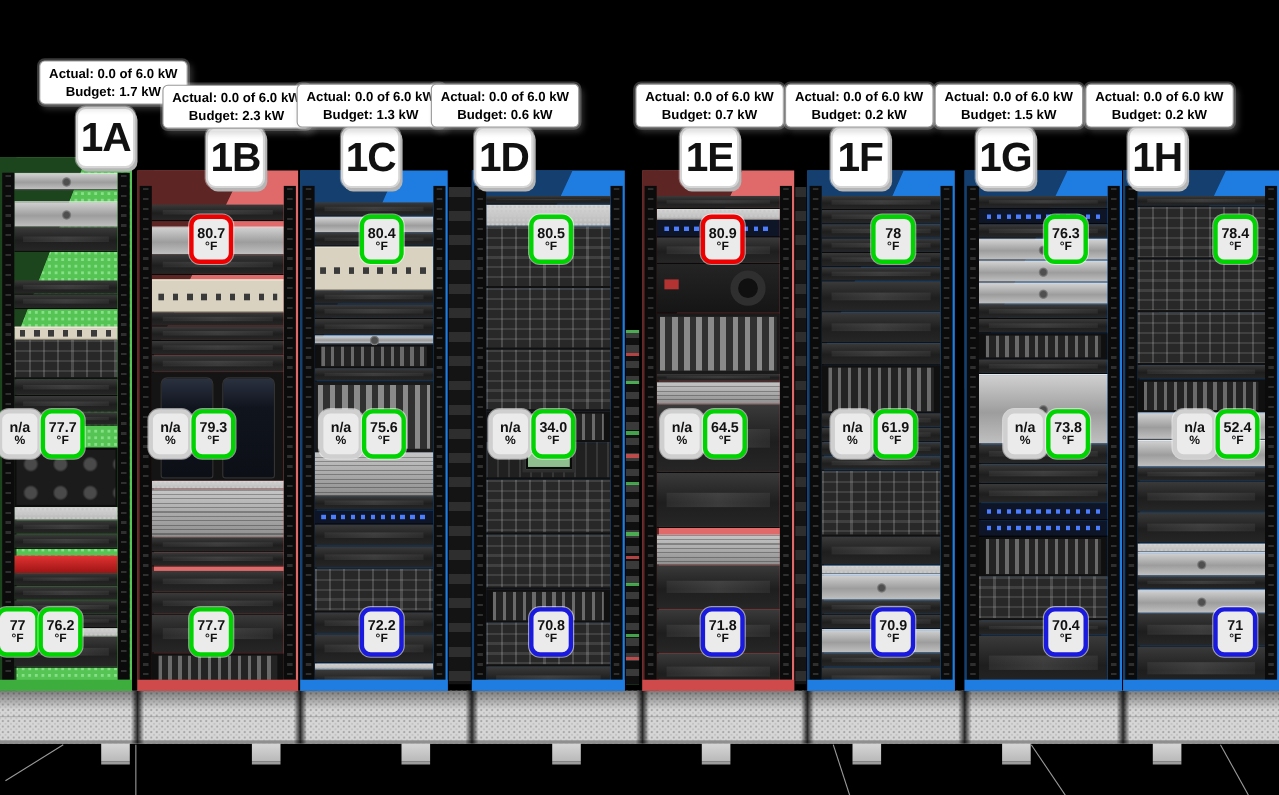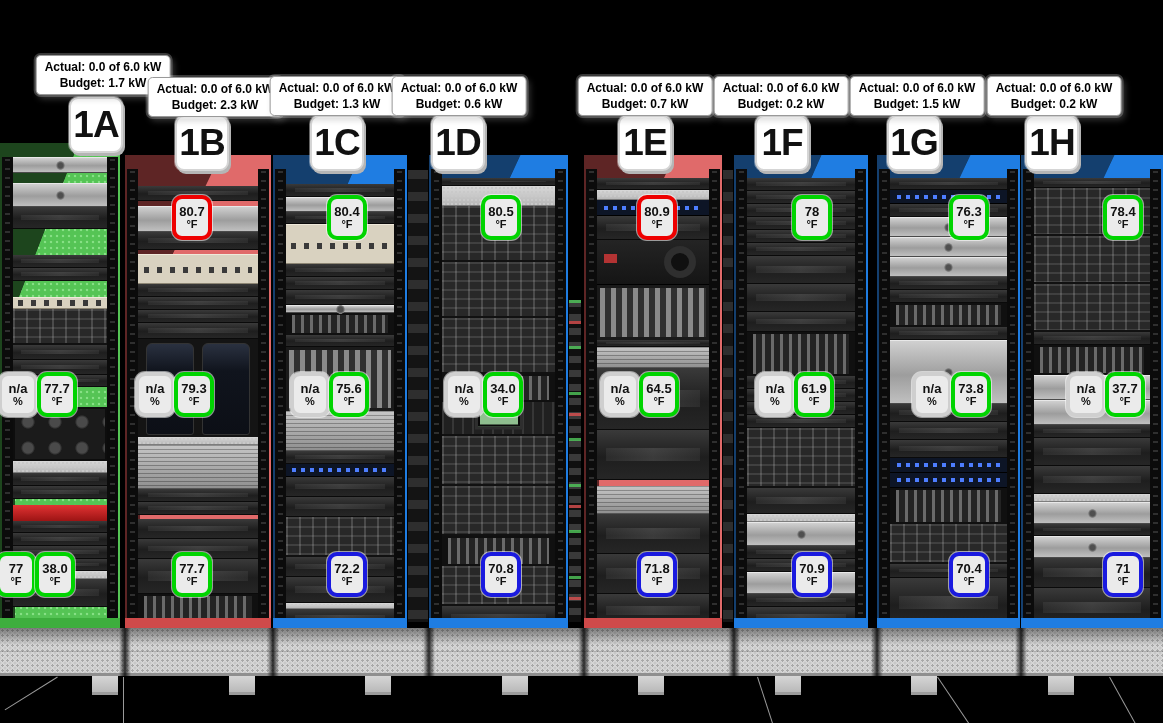--- a/index.html
+++ b/index.html
@@ -112,21 +112,21 @@
         </div>
         <div class="badge st-ok" style="left: 37px; top: 229px;">
           <span class="b-val">77.7</span>
           <span class="b-unit">°F</span>
         </div>
         <div class="badge st-ok" style="left: -4px; top: 409px;">
           <span class="b-val">77</span>
           <span class="b-unit">°F</span>
         </div>
         <div class="badge st-ok" style="left: 35px; top: 409px;">
-          <span class="b-val">38.0</span>
+          <span class="b-val">76.2</span>
           <span class="b-unit">°F</span>
         </div>
       </div>
       <div class="rack" style="left: 125px; top: 155px; width: 146px; height: 473px;">
         <div class="backdrop red" style="background-color: rgb(224, 106, 106);"></div>
         <div class="sidewall" style="background: rgb(94, 37, 37);"></div>
         <div class="wedge" style="background: linear-gradient(to right bottom, rgb(94, 37, 37) 49.5%, transparent 50%);"></div>
         <div class="units" style="top: 23px; bottom: 10px;">
           <div class="u u-gap" style="height: 8px;"></div>
           <div class="u u-dark" style="height: 15px;"></div>
@@ -420,40 +420,40 @@
         <div class="bottomframe" style="background: rgb(31, 125, 226);"></div>
         <div class="badge st-ok" style="left: 82px; top: 40px;">
           <span class="b-val">78.4</span>
           <span class="b-unit">°F</span>
         </div>
         <div class="badge st-na" style="left: 45px; top: 217px;">
           <span class="b-val">n/a</span>
           <span class="b-unit">%</span>
         </div>
         <div class="badge st-ok" style="left: 84px; top: 217px;">
-          <span class="b-val">37.7</span>
+          <span class="b-val">52.4</span>
           <span class="b-unit">°F</span>
         </div>
         <div class="badge st-cold" style="left: 82px; top: 397px;">
           <span class="b-val">71</span>
           <span class="b-unit">°F</span>
         </div>
       </div>
     </div>
   <div id="overlay-layer">
       <div class="tooltip" style="left: 103px; top: 55px;">
         <div>Actual: 0.0 of 6.0 kW</div>
         <div>Budget: 1.7 kW</div>
       </div>
       <div class="rack-label" style="left: 96px; top: 97px;">1A</div>
       <div class="tooltip" style="left: 215px; top: 77px;">
         <div>Actual: 0.0 of 6.0 kW</div>
         <div>Budget: 2.3 kW</div>
       </div>
-      <div class="rack-label" style="left: 202px; top: 115px; text-align: right;">1B</div>
+      <div class="rack-label" style="left: 214px; top: 115px; text-align: right;">1B</div>
       <div class="tooltip" style="left: 337px; top: 76px;">
         <div>Actual: 0.0 of 6.0 kW</div>
         <div>Budget: 1.3 kW</div>
       </div>
       <div class="rack-label" style="left: 337px; top: 115px;">1C</div>
       <div class="tooltip" style="left: 459px; top: 76px;">
         <div>Actual: 0.0 of 6.0 kW</div>
         <div>Budget: 0.6 kW</div>
       </div>
       <div class="rack-label" style="left: 458px; top: 115px;">1D</div>

